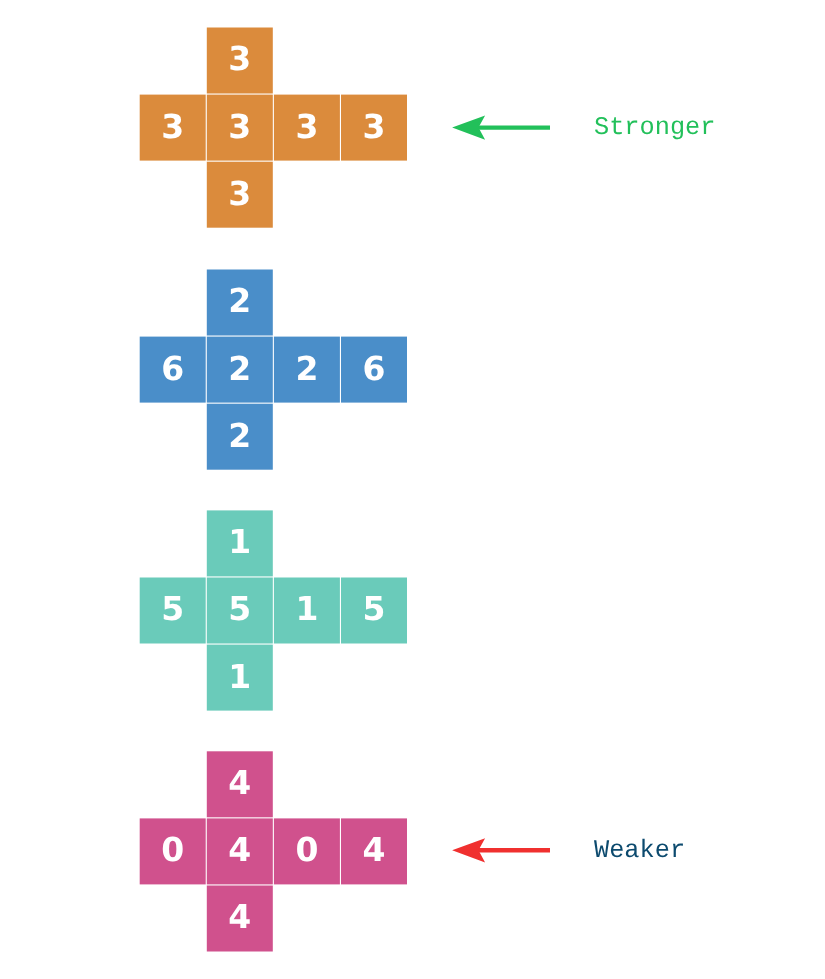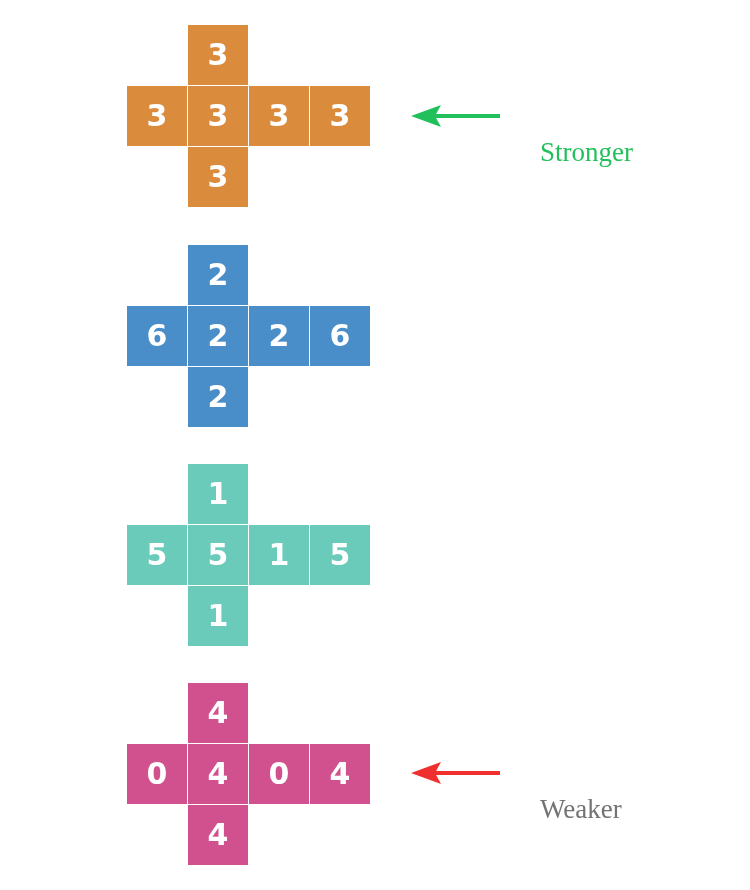--- a/index.html
+++ b/index.html
@@ -49,23 +49,22 @@
     left: 0;
     top: 0;
     width: 90px;
     height: 30px;
   }
   .anno-label {
     position: absolute;
     left: 129px;
     top: 0;
     line-height: 30px;
-    font-family: Liberation Serif, serif;
-    font-size: 27px;
-    margin-top: 36px;
+    font-family: Liberation Mono, monospace;
+    font-size: 23px;
   }
 </style>
 </head>
 <body>
 
 <div class="cross" style="top:25px;">
   <div class="cell c-top" style="background: rgb(219, 139, 60);">3</div>
   <div class="cell c-left" style="background: rgb(219, 139, 60);">3</div>
   <div class="cell c-center" style="background: rgb(219, 139, 60);">3</div>
   <div class="cell c-right1" style="background: rgb(219, 139, 60);">3</div>
@@ -106,14 +105,14 @@
     <polygon points="0,15 30,4 24,15 30,26" class="arrow-fill" fill="#22C05A"></polygon>
   </svg>
   <span class="anno-label" style="color: rgb(34, 192, 90);">Stronger</span>
 </div>
 
 <div class="annotation" style="top:758px;">
   <svg class="arrow" viewBox="0 0 90 30">
     <line x1="22" y1="15" x2="89" y2="15" stroke-width="4" class="arrow-stroke" stroke="#F0302F"></line>
     <polygon points="0,15 30,4 24,15 30,26" class="arrow-fill" fill="#F0302F"></polygon>
   </svg>
-  <span class="anno-label" style="color: #737373;">Weaker</span>
+  <span class="anno-label" style="color: #0c4a6e;">Weaker</span>
 </div>
 
 </body></html>

